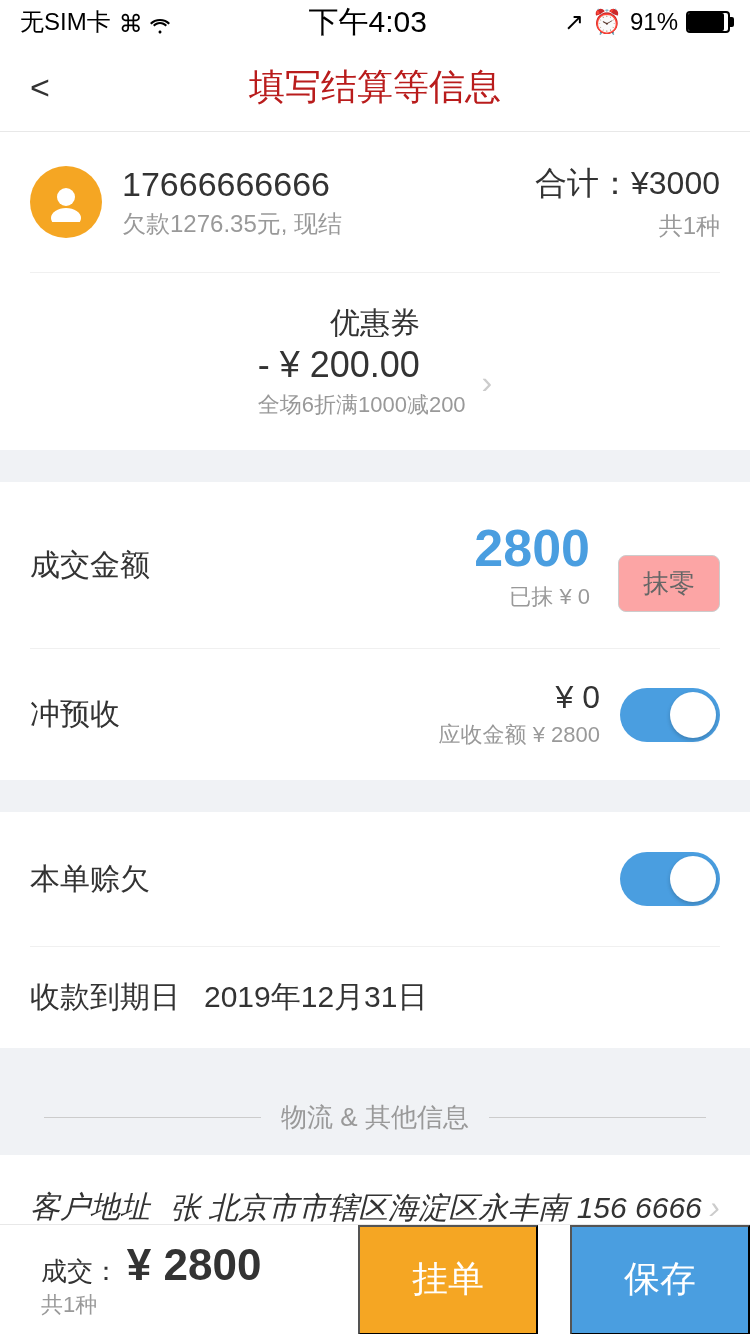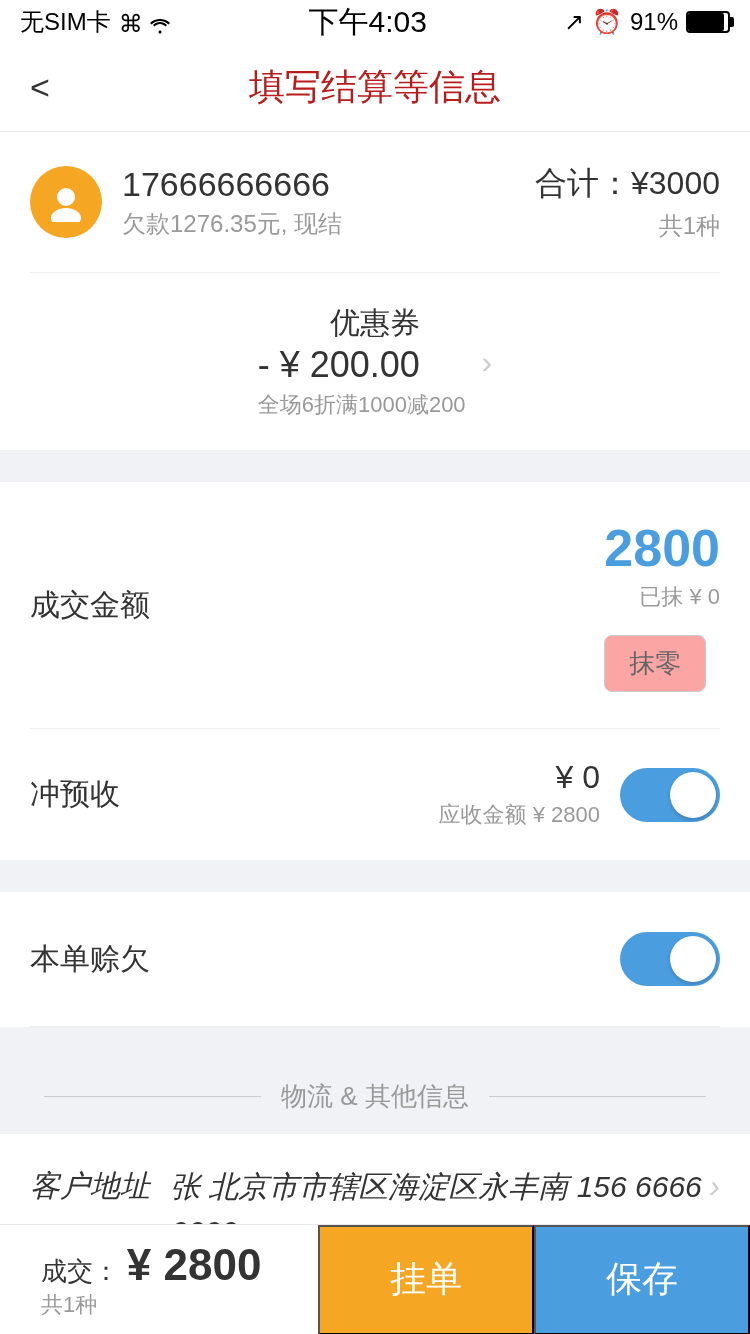--- a/index.html
+++ b/index.html
@@ -104,41 +104,41 @@
     
     .coupon-row {
       display: flex;
       align-items: center;
       justify-content: space-between;
       padding: 30px 30px;
       background: #fff;
       flex-direction: column;
     }
     .coupon-label { font-size: 30px; color: #333; }
-    .coupon-right { display: flex; gap: 16px; }
+    .coupon-right { display: flex; align-items: center; gap: 16px; }
     .coupon-discount { font-size: 36px; color: #333; font-weight: 500; }
     .coupon-desc { font-size: 22px; color: #999; margin-top: 4px; text-align: right; }
     .chevron-right {
       color: #ccc;
       font-size: 32px;
     }
 
     
     .gap { height: 16px; background: #f0f2f5; }
 
     
     .amount-row {
       display: flex;
       align-items: center;
       justify-content: space-between;
       padding: 36px 30px;
       background: #fff;
     }
     .amount-label { font-size: 30px; color: #333; }
-    .amount-right { display: flex; align-items: flex-start; gap: 4px; flex-direction: column; }
+    .amount-right { display: flex; align-items: flex-end; gap: 28px; }
     .amount-value { font-size: 52px; color: #4a9ee0; font-weight: 600; }
     .amount-sub { font-size: 22px; color: #999; text-align: right; margin-top: 4px; }
     .round-btn {
       border: 1px solid #ccc;
       border-radius: 8px;
       padding: 10px 24px;
       font-size: 26px;
       color: #666;
       background: #fca5a5;
       cursor: pointer;
@@ -242,28 +242,29 @@
     }
     .bottom-summary {
       flex: 1;
       padding: 0 41px;
     }
     .bottom-summary-label { font-size: 26px; color: #333; }
     .bottom-summary-amount { font-size: 44px; color: #333; font-weight: 600; }
     .bottom-summary-count { font-size: 22px; color: #999; }
     .bottom-btn {
       height: 110px;
-      width: 216px;
+      width: 180px;
       display: flex;
       align-items: center;
       justify-content: center;
       font-size: 36px;
       color: #fff;
       cursor: pointer;
       flex-shrink: 0;
+      margin-left: 32px;
     }
     .btn-hold { background: #f5a623; }
     .btn-save { background: #4a9ee0; }
   </style>
 </head>
 <body>
 
 <div class="status-bar">
   <div class="status-left">
     <span>无SIM卡</span>
@@ -360,20 +361,24 @@
 <div class="section">
   <div class="debit-row">
     <span class="debit-label">本单赊欠</span>
     <div class="toggle">
       <div class="toggle-knob"></div>
     </div>
   </div>
 
   <div class="divider-line"></div>
 
+  <div class="duedate-row">
+    <span class="duedate-label">收款到期日</span>
+    <span class="duedate-value">2019年12月31日</span>
+  </div>
 </div>
 
 <div class="gap"></div>
 
 <div class="section-divider">
   <div class="section-divider-line"></div>
   <span class="section-divider-text">物流 &amp; 其他信息</span>
   <div class="section-divider-line"></div>
 </div>
 

